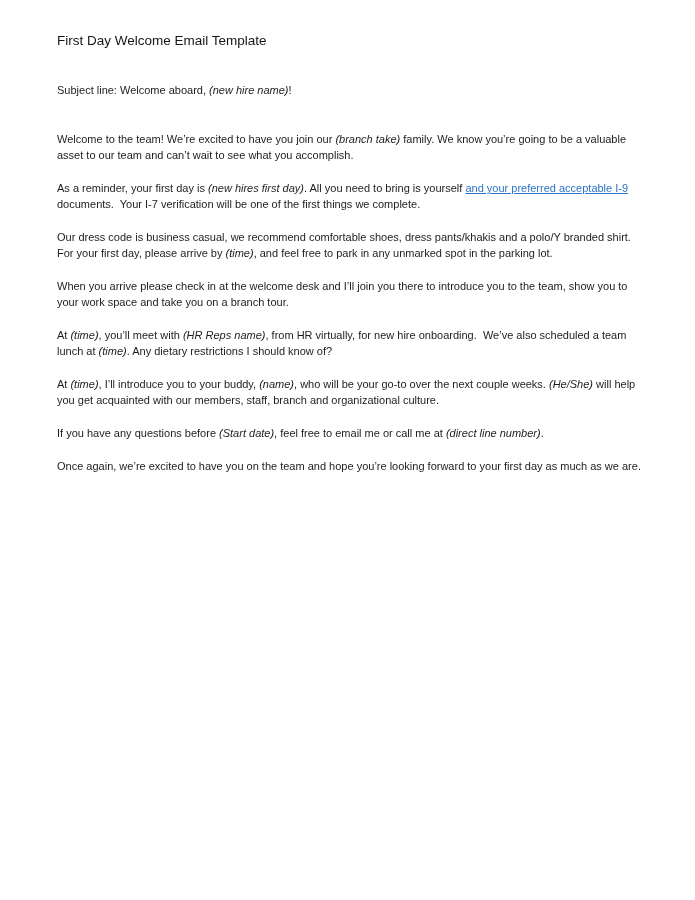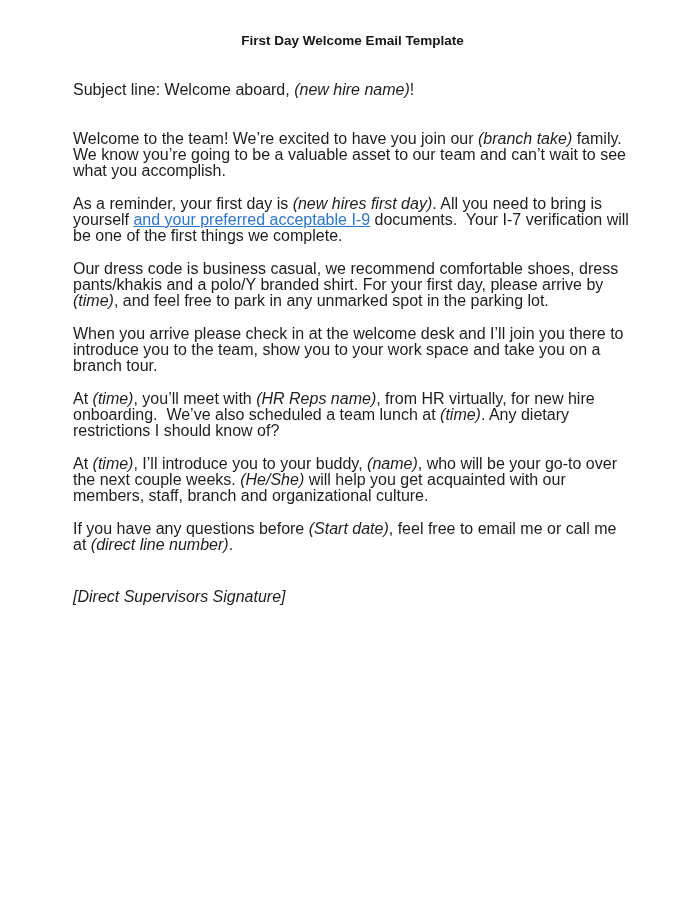--- a/index.html
+++ b/index.html
@@ -7,29 +7,28 @@
   body {
     width: 695px;
     height: 900px;
     background: #ffffff;
     font-family: "Liberation Sans", "DejaVu Sans", sans-serif;
     color: #1d1d1d;
     overflow: hidden;
   }
   .page { padding: 33px 47px 0 57px; }
   .title {
-    text-align: center;
+    text-align: left;
     font-size: 13.5px;
     line-height: 16px;
     color: #161616;
-    font-weight: bold;
   }
   .para {
-    margin: 16px;
-    font-size: 16px;
+    margin: 0;
+    font-size: 11px;
     line-height: 16px;
     white-space: pre-wrap;
     color: #1d1d1d;
   }
   .gap-large { margin-top: 33px; }
   .gap-normal { margin-top: 17px; }
   .gap-signature { margin-top: 36px; }
   .italic { font-style: italic; }
   a.link {
     color: var(--link-color, #2e74c9);
@@ -44,14 +43,14 @@
   <div class="title">First Day Welcome Email Template</div>
 
   <p class="para gap-large"><span>Subject line: Welcome aboard, </span><span class="italic">(new hire name)</span><span>!</span></p>
   <p class="para gap-large"><span>Welcome to the team! We’re excited to have you join our </span><span class="italic">(branch take)</span><span> family. We know you’re going to be a valuable asset to our team and can’t wait to see what you accomplish.</span></p>
   <p class="para gap-normal"><span>As a reminder, your first day is </span><span class="italic">(new hires first day)</span><span>. All you need to bring is yourself </span><a href="#" class="link">and your preferred acceptable I-9</a><span> documents.  Your I-7 verification will be one of the first things we complete.</span></p>
   <p class="para gap-normal"><span>Our dress code is business casual, we recommend comfortable shoes, dress pants/khakis and a polo/Y branded shirt. For your first day, please arrive by </span><span class="italic">(time)</span><span>, and feel free to park in any unmarked spot in the parking lot.</span></p>
   <p class="para gap-normal"><span>When you arrive please check in at the welcome desk and I’ll join you there to introduce you to the team, show you to your work space and take you on a branch tour.</span></p>
   <p class="para gap-normal"><span>At </span><span class="italic">(time)</span><span>, you’ll meet with </span><span class="italic">(HR Reps name)</span><span>, from HR virtually, for new hire onboarding.  We’ve also scheduled a team lunch at </span><span class="italic">(time)</span><span>. Any dietary restrictions I should know of?</span></p>
   <p class="para gap-normal"><span>At </span><span class="italic">(time)</span><span>, I’ll introduce you to your buddy, </span><span class="italic">(name)</span><span>, who will be your go-to over the next couple weeks. </span><span class="italic">(He/She)</span><span> will help you get acquainted with our members, staff, branch and organizational culture.</span></p>
   <p class="para gap-normal"><span>If you have any questions before </span><span class="italic">(Start date)</span><span>, feel free to email me or call me at </span><span class="italic">(direct line number)</span><span>.</span></p>
-  <p class="para gap-signature"><span class="italic">[Direct Supervisors Signature]</span></p>
+  <p class="para gap-normal"><span>Once again, we’re excited to have you on the team and hope you’re looking forward to your first day as much as we are.</span></p>
 </div>
 
 </body></html>

